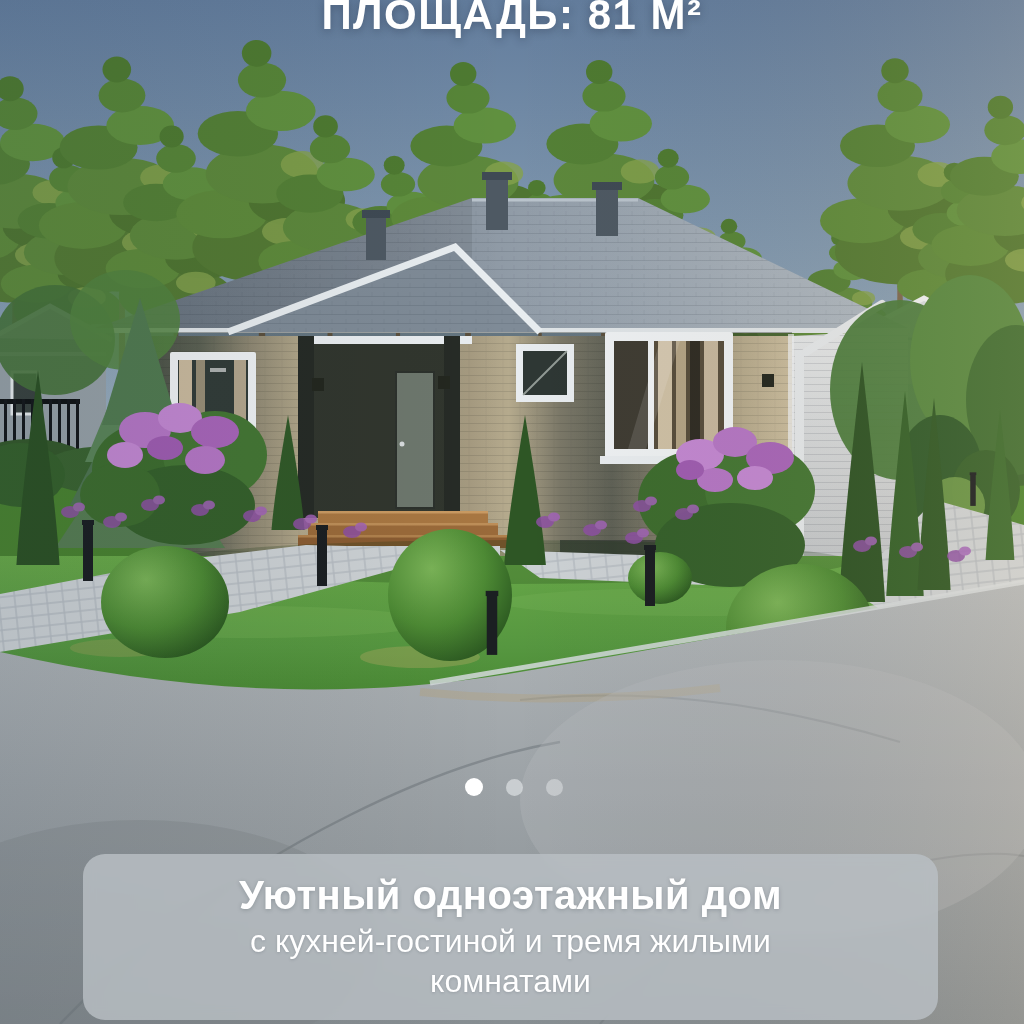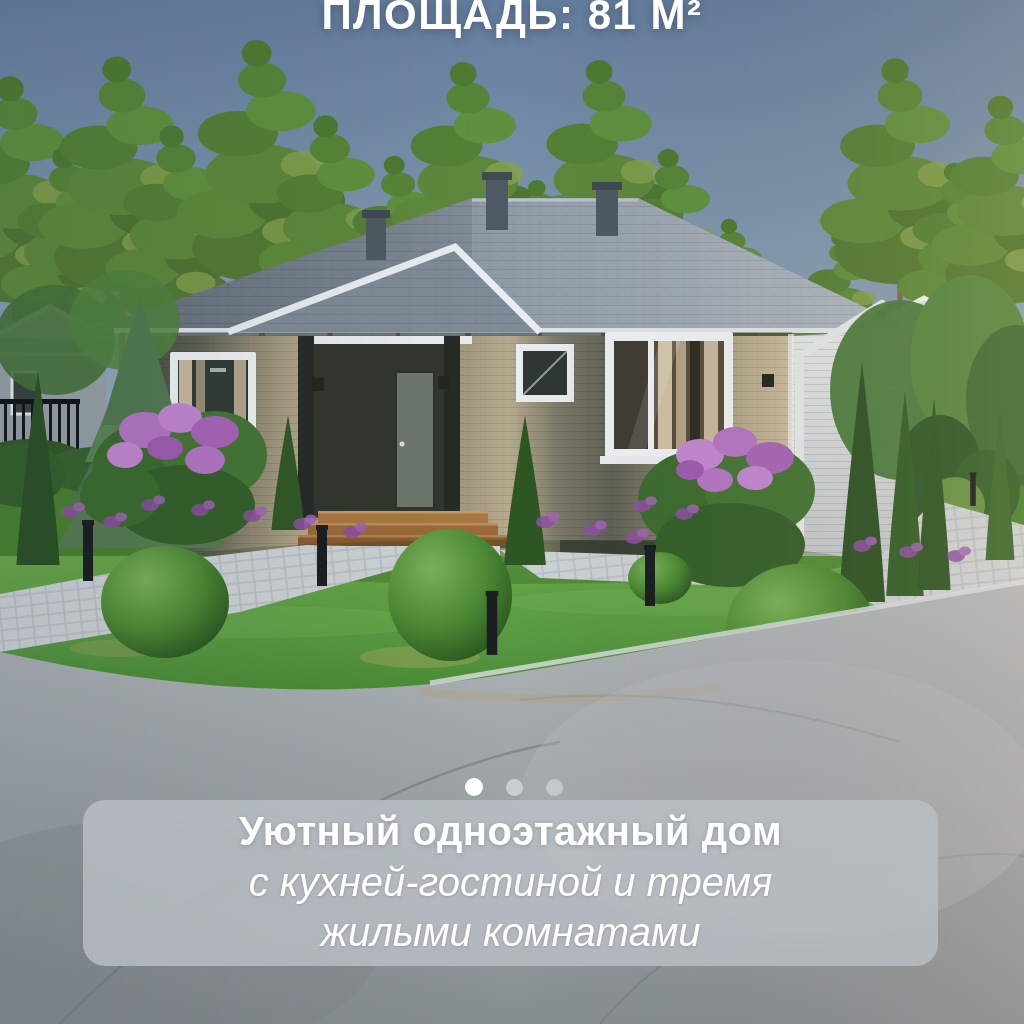--- a/index.html
+++ b/index.html
@@ -24,36 +24,35 @@
     position:absolute;top:778px;left:514px;transform:translateX(-50%);
     display:flex;align-items:center;gap:23px;
   }
   .dot{
     width:17px;height:17px;border-radius:50%;
     background:var(--dot-inactive,#eaeef0);opacity:.58;cursor:pointer;
   }
   .dot:nth-child(3){opacity:.45;}
   .dot.active{width:18px;height:18px;background:var(--dot-active,#fff);opacity:1;}
   .caption-card{
-    position:absolute;left:83px;top:800px;width:855px;height:166px;
+    position:absolute;left:83px;top:854px;width:855px;height:166px;
     background:var(--card-bg,#b9c0c4d1);
     border-radius:22px;
     -webkit-backdrop-filter:blur(6px);backdrop-filter:blur(6px);
     display:flex;flex-direction:column;align-items:center;justify-content:center;
     gap:3px;padding:10px 20px;
   }
   .caption-title{
     color:var(--text,#fff);font-size:40px;font-weight:700;letter-spacing:.5px;
     text-shadow:0 1px 4px rgba(40,50,60,.25);text-align:center;
   }
   .caption-subtitle{
-    color:var(--text,#fff);font-size:40px;font-weight:400;line-height:1.25;
+    color:var(--text,#fff);font-size:32px;font-weight:400;line-height:1.25;
     text-align:center;max-width:640px;
     text-shadow:0 1px 3px rgba(40,50,60,.2);
-    font-style:italic;
   }
 </style>
 </head>
 <body>
 
 <div class="stage">
 <svg viewBox="0 0 1024 1024" xmlns="http://www.w3.org/2000/svg">
   <defs>
     <linearGradient id="skyG" x1="0" y1="0" x2="0" y2="1">
       <stop offset="0" stop-color="#637d9d"></stop>

